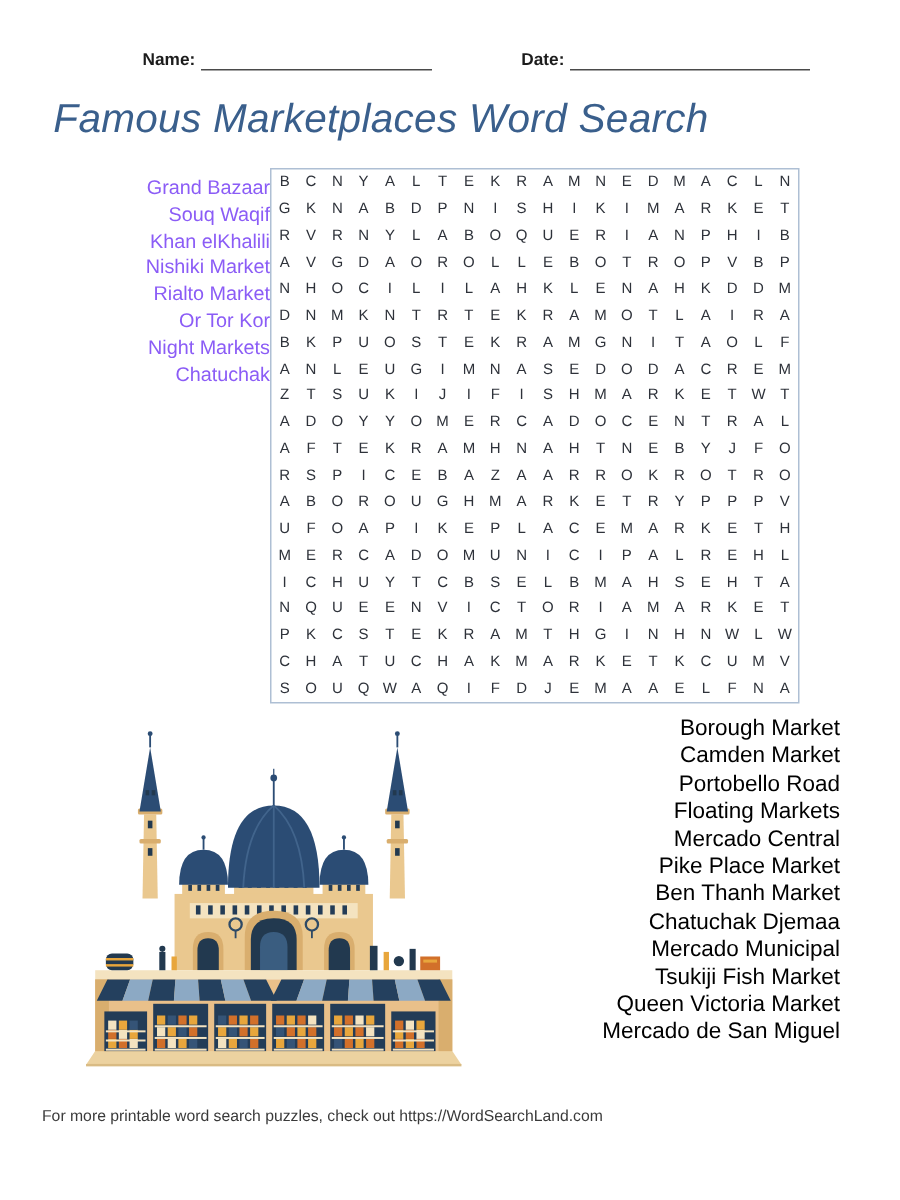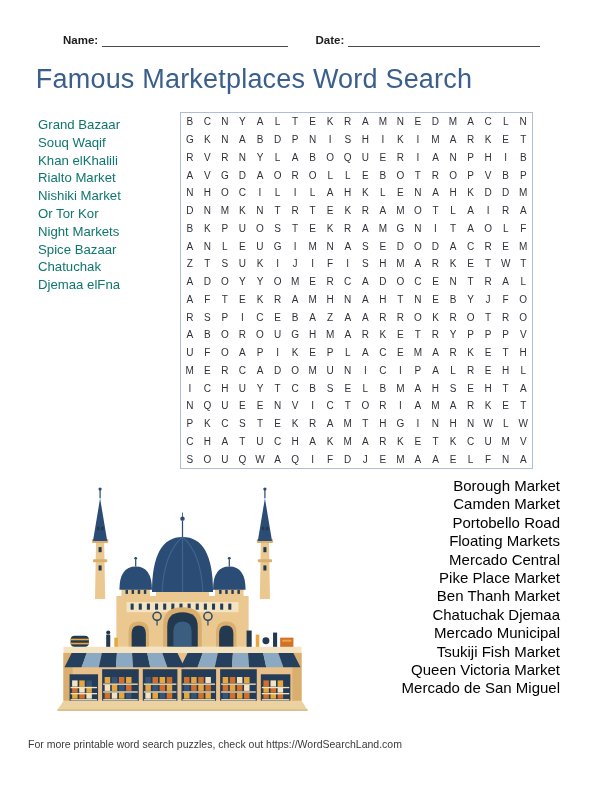--- a/index.html
+++ b/index.html
@@ -3,31 +3,31 @@
 <meta charset="utf-8">
 <style>
   html,body{margin:0;padding:0;background:#ffffff;}
   .page{
     position:relative;width:600px;height:800px;background:#ffffff;overflow:hidden;
     font-family:"Liberation Sans", sans-serif;color:#111;
   }
   
   .topbar{position:absolute;left:63px;top:33px;width:477px;display:flex;gap:28px;}
   .fill-field{display:flex;align-items:flex-end;flex:1;}
-  .fld-label{font-size:11.5px;font-weight:bold;color:#1c1c1c;padding-right:4px;line-height:14px;}
+  .fld-label{font-size:11.5px;font-weight:bold;color:#1c1c1c;padding-right:4px;line-height:14px;margin-left:32px;}
   .fld-line{flex:1;border-bottom:1.4px solid #4a4a4a;height:13px;}
   
   .title{
     position:absolute;left:0;top:64px;width:508px;text-align:center;
-    font-size:27px;font-weight:500;color:var(--title,#3a5f8c);letter-spacing:0.2px;
+    font-size:27px;font-weight:500;color:var(--title,#3a5f8c);letter-spacing:0.2px;font-style:italic;
   }
   
   .word-list-left{
-    position:absolute;left:38px;top:116px;width:142px;text-align:left;
-    font-size:13.2px;line-height:17.8px;color:#0f766e;
+    position:absolute;left:38px;top:116px;width:142px;text-align:right;
+    font-size:13.2px;line-height:17.8px;color:#8b5cf6;
   }
   
   .wsgrid{
     position:absolute;left:180px;top:112px;width:353px;height:357px;
     border:1.5px solid var(--grid-border,#aebfd4);box-sizing:border-box;
     display:grid;grid-template-columns:repeat(20,1fr);grid-template-rows:repeat(20,1fr);
   }
   .wsgrid .cell{
     display:flex;align-items:center;justify-content:center;
     font-size:10px;font-weight:500;color:var(--grid-letter,#2e323a);
@@ -64,27 +64,25 @@
       <span class="fld-line"></span>
     </div>
   </div>
 
   <div class="title">Famous Marketplaces Word Search</div>
 
   <div class="word-list-left">
       <div>Grand Bazaar</div>
       <div>Souq Waqif</div>
       <div>Khan elKhalili</div>
+      <div>Nishiki Market</div>
       <div>Rialto Market</div>
-      <div>Nishiki Market</div>
       <div>Or Tor Kor</div>
       <div>Night Markets</div>
-      <div>Spice Bazaar</div>
       <div>Chatuchak</div>
-      <div>Djemaa elFna</div>
     </div>
 
   <div class="wsgrid">
       <span class="cell">B</span>
       <span class="cell">C</span>
       <span class="cell">N</span>
       <span class="cell">Y</span>
       <span class="cell">A</span>
       <span class="cell">L</span>
       <span class="cell">T</span>

